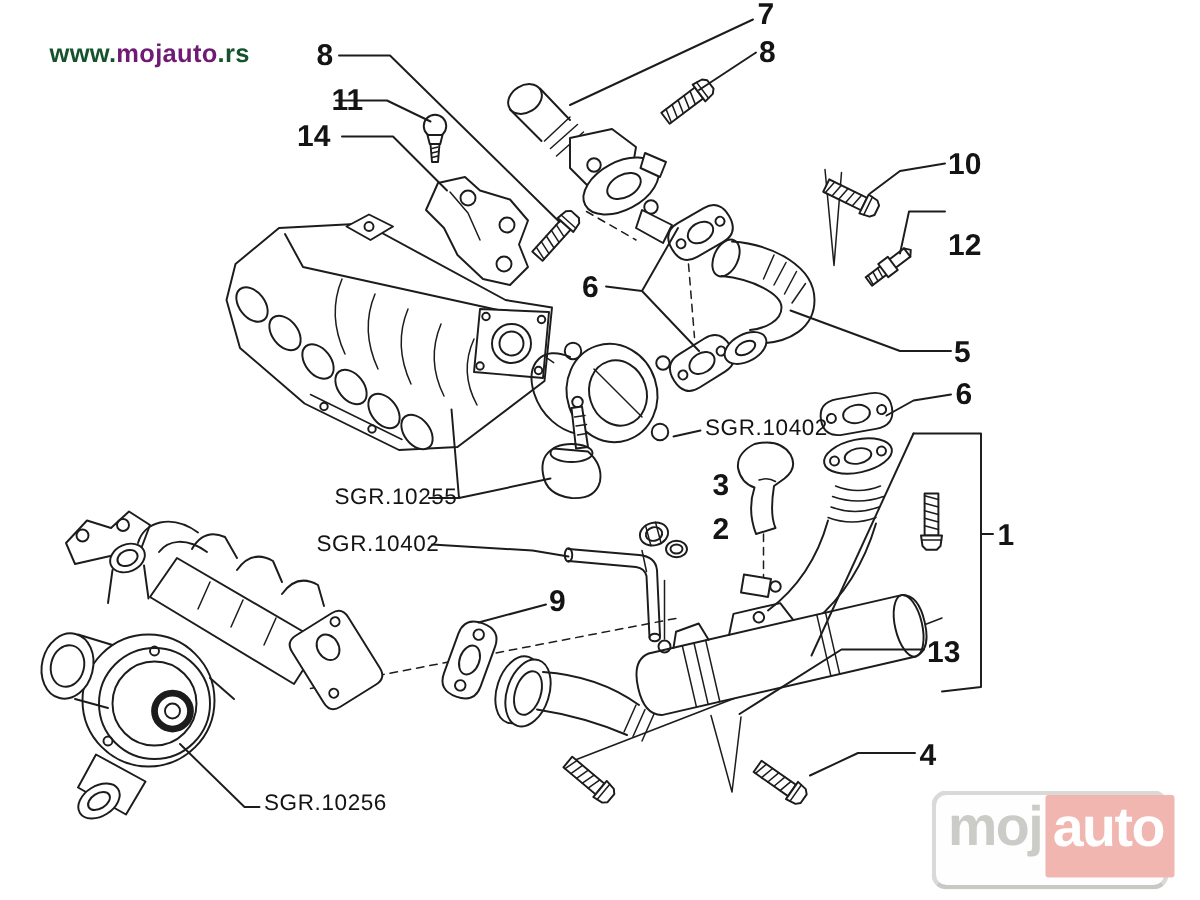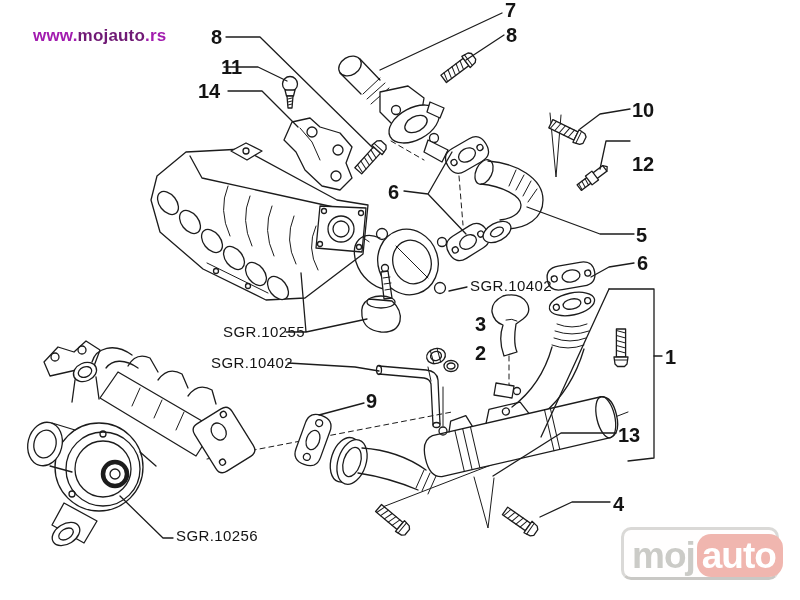--- a/index.html
+++ b/index.html
@@ -18,28 +18,28 @@
   .c7{left:505px;top:0px;}   .c8t{left:506px;top:25px;} .c8l{left:211px;top:27px;}
   .c11{left:221px;top:57px;} .c14{left:198px;top:81px;} .c10{left:632px;top:100px;}
   .c12{left:632px;top:130px;margin-top:24px;}.c6l{left:388px;top:182px;}.c5{left:636px;top:225px;}
   .c6r{left:637px;top:253px;}.c3{left:475px;top:314px;} .c2{left:475px;top:343px;}
   .c1{left:665px;top:347px;} .c9{left:366px;top:391px;} .c13{left:618px;top:425px;}
   .c4{left:613px;top:494px;}
   .r1{left:211px;top:324px;margin-left:12px;} .r2{left:211px;top:355px;} .r3{left:470px;top:278px;}
   .r4{left:176px;top:528px;}
   
   .wm{position:absolute;left:33px;top:26px;font-size:17px;font-weight:700;letter-spacing:.2px;}
-  .wm .gray{color:#a21caf;} .wm .red{color:#701a75;}
+  .wm .gray{color:#14532d;} .wm .red{color:#701a75;}
   
-  .logo{position:absolute;left:621px;top:527px;width:158px;height:53px;background:#fffefe;
+  .logo{position:absolute;left:621px;top:527px;width:158px;height:66px;background:#fffefe;
         border:3px solid #d9d8d5;border-bottom-color:#c7c6c2;border-radius:10px;
-        display:flex;align-items:flex-end;box-sizing:border-box;opacity:.95;}
+        display:flex;align-items:flex-start;box-sizing:border-box;opacity:.95;}
   .logo .moj{color:#c9c9c5;font-size:37px;font-weight:700;letter-spacing:-1px;padding-left:8px;}
-  .logo .chip{margin-left:2px;background:#f0b3ab;border-radius:14px;height:43px;
-        display:flex;align-items:center;padding:0 7px 0 5px;}
+  .logo .chip{margin-left:2px;background:#f0b3ab;border-radius:2px;height:43px;
+        display:flex;align-items:center;padding:0 7px 12px 5px;}
   .logo .auto{color:#ffffff;font-size:37px;font-weight:700;letter-spacing:-1px;}
 </style>
 </head>
 <body>
 
 <div id="stage">
 
   <svg id="art" width="800" height="600" viewBox="0 0 800 600">
     <defs>
       <g id="bolt">

